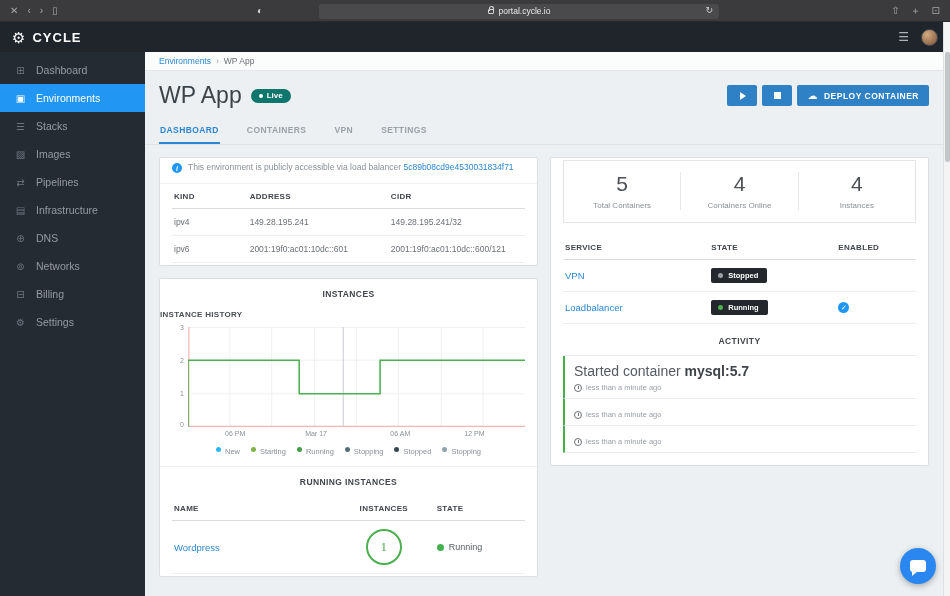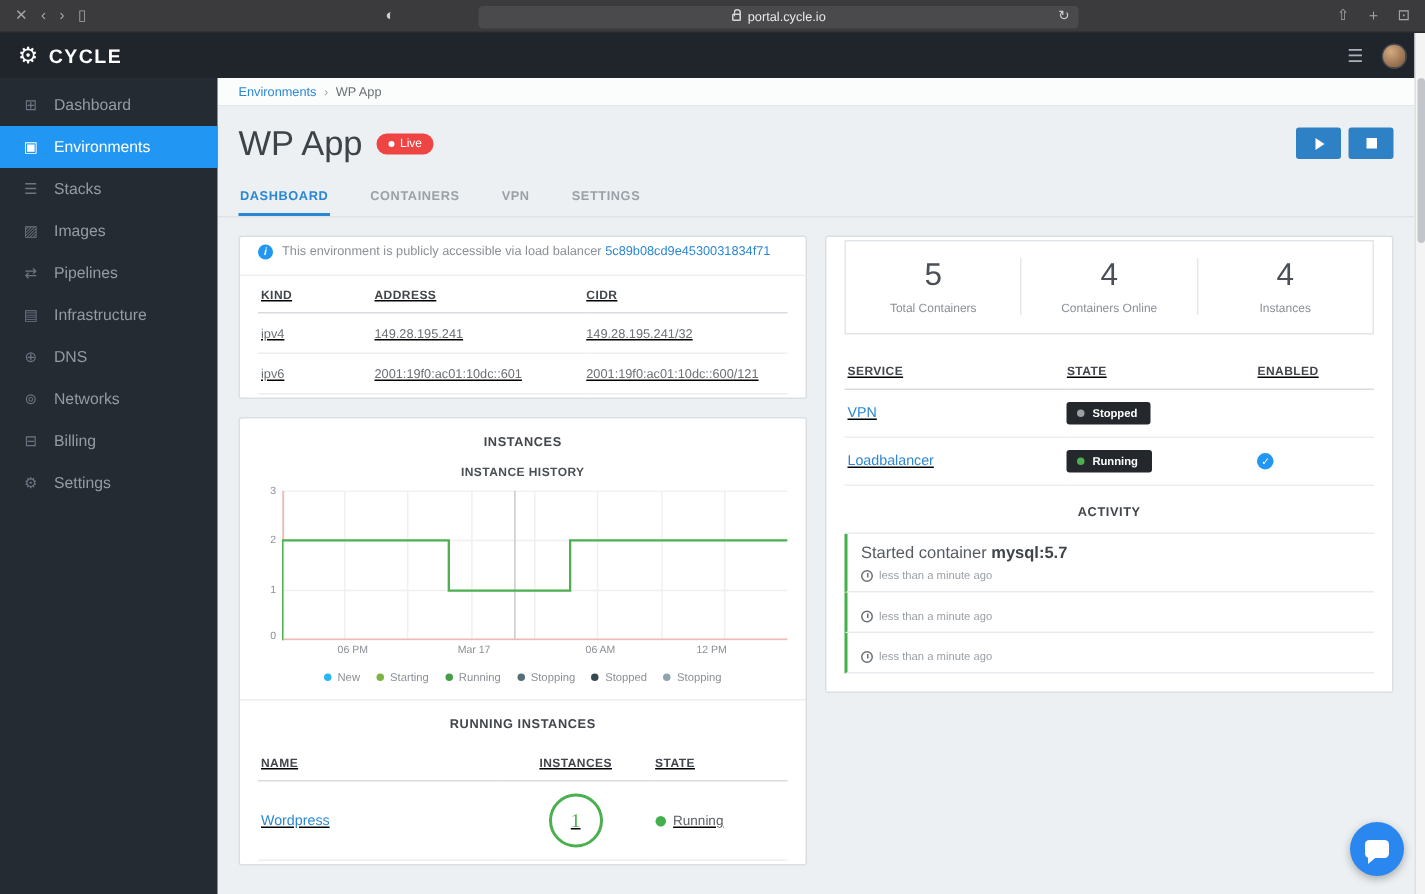--- a/index.html
+++ b/index.html
@@ -38,21 +38,21 @@
 
   
   .main { position: absolute; top: 52px; left: 145px; right: 7px; bottom: 0; background: #edf0f2; overflow: hidden; }
   .breadcrumb-bar { height: 19px; background: #fbfcfc; border-bottom: 1px solid #e3e6e8; display: flex; align-items: center; padding: 0 14px; gap: 5px; font-size: 8.5px; }
   .bc-link { color: #2b87d3; cursor: pointer; }
   .bc-sep { color: #9aa0a6; }
   .bc-current { color: #6b7075; }
 
   .page-head { display: flex; align-items: center; padding: 11px 14px 4px; gap: 9px; }
   .page-title { font-size: 23px; font-weight: 400; color: #3d4449; }
-  .live-badge { background: #ef4444; color: #fff; font-size: 8px; font-weight: normal; padding: 2.5px 8px; border-radius: 9px; display: inline-flex; align-items: center; gap: 4px; }
+  .live-badge { background: #0f766e; color: #fff; font-size: 8px; font-weight: bold; padding: 2.5px 8px; border-radius: 9px; display: inline-flex; align-items: center; gap: 4px; }
   .live-badge::before { content: ""; width: 4px; height: 4px; border-radius: 50%; background: #fff; }
   .head-actions { margin-left: auto; display: flex; gap: 5px; align-items: center; }
   .btn-sq { width: 30px; height: 21px; background: #2e81c4; border-radius: 2px; display: flex; align-items: center; justify-content: center; cursor: pointer; }
   .play-glyph { width: 0; height: 0; border-left: 6px solid #fff; border-top: 4px solid transparent; border-bottom: 4px solid transparent; margin-left: 2px; }
   .stop-glyph { width: 7px; height: 7px; background: #fff; }
   .deploy-btn { height: 21px; background: #2e81c4; border: none; border-radius: 2px; color: #fff; font-size: 8.5px; font-weight: bold;
     letter-spacing: 0.5px; padding: 0 10px; display: flex; align-items: center; gap: 6px; cursor: pointer; font-family: inherit; }
   .cloud-ic::before { content: "☁"; font-size: 10px; }
 
   .tabs { display: flex; padding: 0 14px; gap: 26px; border-bottom: 1px solid #dfe3e6; margin-top: 4px; }
@@ -64,40 +64,40 @@
 
   .card { background: #fff; border: 1px solid #dadfe3; border-radius: 2px; margin-bottom: 12px; }
   .card-title { font-size: 8.5px; font-weight: bold; letter-spacing: 0.4px; color: #41464c; text-align: center; padding: 10px 0 9px; }
 
   
   .lb-notice { display: flex; align-items: flex-start; gap: 6px; padding: 4px 12px 10px; font-size: 8.5px; color: #8a9096; border-bottom: 1px solid #eef0f2; }
   .info-ic { width: 10px; height: 10px; border-radius: 50%; background: #2196f3; color: #fff; font-size: 7px; display: inline-flex; align-items: center; justify-content: center; flex: none; margin-top: 1px; }
   .info-ic::before { content: "i"; font-style: italic; font-weight: bold; }
   .lb-link { color: #2b87d3; cursor: pointer; }
 
-  table.data { width: 100%; border-collapse: collapse; text-decoration: underline; }
+  table.data { width: 100%; border-collapse: collapse; }
   table.data th { font-size: 8px; font-weight: bold; letter-spacing: 0.3px; color: #41464c; text-align: left; padding: 8px 0 7px; border-bottom: 1px solid #d8dcdf; }
   table.data td { font-size: 8.5px; color: #6b7075; padding: 8px 0; border-bottom: 1px solid #eceef0; }
   .pad-table { padding: 0 12px 2px; }
   table.data tr td:first-child, table.data tr th:first-child { padding-left: 2px; }
 
   
-  .chart-subtitle { font-size: 8px; font-weight: bold; letter-spacing: 0.3px; color: #4a4f55; text-align: center; margin: 2px 0 8px; }
+  .chart-subtitle { font-size: 8px; font-weight: bold; letter-spacing: 0.3px; color: #4a4f55; margin: 2px 0 8px; }
   .chart-area { padding: 0 12px; }
   .chart-row { display: flex; }
   .y-axis { width: 16px; position: relative; height: 100px; }
   .y-axis span { position: absolute; right: 4px; font-size: 7px; color: #8a9096; }
   .yt0 { top: -3px; } .yt1 { top: 30px; } .yt2 { top: 63px; } .yt3 { top: 94px; }
   .chart-plot { flex: 1; height: 100px; position: relative; }
   .chart-plot svg { width: 100%; height: 100%; display: block; }
   .x-axis { margin-left: 16px; position: relative; height: 14px; font-size: 7px; color: #8a9096; }
   .x-axis span { position: absolute; top: 3px; transform: translateX(-50%); }
   .xt0 { left: 14%; } .xt1 { left: 38%; } .xt2 { left: 63%; } .xt3 { left: 85%; }
   .legend { display: flex; justify-content: center; gap: 11px; padding: 6px 0 10px; }
-  .legend-item { display: flex; align-items: center; gap: 4px; font-size: 7.5px; color: #8a9096; }
+  .legend-item { display: flex; gap: 4px; font-size: 7.5px; color: #8a9096; }
   .legend-dot { width: 5px; height: 5px; border-radius: 50%; background: #999; }
 
   .rc-title { border-top: 1px solid #eceef0; }
   .inst-circle { width: 36px; height: 36px; border: 2px solid #4caf50; border-radius: 50%; color: #4caf50;
     font-size: 13px; display: flex; align-items: center; justify-content: center; margin: 0 auto; font-family: "Liberation Serif", serif; }
   .state-cell { display: flex; align-items: center; gap: 5px; font-size: 9px; color: #5a6066; }
   .state-dot { width: 7px; height: 7px; border-radius: 50%; background: #43b14b; }
   .name-link { color: #2b87d3; font-size: 9.5px; cursor: pointer; }
   td.tall { padding: 9px 0; }
 
@@ -111,21 +111,21 @@
   .badge { display: inline-flex; align-items: center; gap: 5px; background: #24282c; color: #fff; font-size: 7.5px; font-weight: bold; padding: 3px 9px 3px 7px; border-radius: 2px; }
   .badge .bdot { width: 5px; height: 5px; border-radius: 50%; }
   .badge.running .bdot { background: #4caf50; }
   .badge.stopped .bdot { background: #9aa0a6; }
   .check-ic { width: 11px; height: 11px; border-radius: 50%; background: #2196f3; color: #fff; font-size: 7px; display: inline-flex; align-items: center; justify-content: center; }
   .check-ic::before { content: "✓"; }
 
   
   .activity-list { margin: 0 12px 12px; border-top: 1px solid #e8ebee; }
   .activity-item { border-left: 2px solid #43b14b; border-bottom: 1px solid #e8ebee; padding: 7px 9px 6px; }
-  .ai-line1 { font-size: 11px; color: #555b61; }
+  .ai-line1 { font-size: 14px; color: #555b61; }
   .ai-line1 strong { color: #3f444a; }
   .ai-line2 { margin-top: 4px; font-size: 7.5px; color: #9aa0a6; display: flex; align-items: center; gap: 4px; }
   .clock-ic { width: 8px; height: 8px; border: 1px solid #6b7075; border-radius: 50%; position: relative; flex: none; }
   .clock-ic::before { content: ""; position: absolute; left: 2.5px; top: 1px; width: 1px; height: 3px; background: #6b7075; }
 
   
   .scrollbar { position: absolute; top: 22px; right: 0; width: 7px; bottom: 0; background: #f4f4f4; border-left: 1px solid #e0e0e0; z-index: 60; }
   .scroll-thumb { position: absolute; top: 30px; left: 1px; width: 5px; height: 110px; background: #c2c6ca; border-radius: 3px; }
   .chat-bubble { position: absolute; right: 14px; bottom: 12px; width: 36px; height: 36px; border-radius: 50%;
     background: #2a87f0; box-shadow: 0 2px 6px rgba(0,0,0,0.3); z-index: 70; cursor: pointer; display: flex; align-items: center; justify-content: center; }
@@ -222,20 +222,24 @@
     <div class="page-head">
       <span class="page-title">WP App</span>
       <span class="live-badge">Live</span>
       <div class="head-actions">
         <div class="btn-sq">
             <span class="play-glyph"></span>
           </div>
         <div class="btn-sq">
             <span class="stop-glyph"></span>
           </div>
+        <button class="deploy-btn">
+          <span class="cloud-ic"></span>
+          <span>DEPLOY CONTAINER</span>
+        </button>
       </div>
     </div>
 
     <div class="tabs">
       <span class="tab active">DASHBOARD</span>
       <span class="tab">CONTAINERS</span>
       <span class="tab">VPN</span>
       <span class="tab">SETTINGS</span>
     </div>
 

